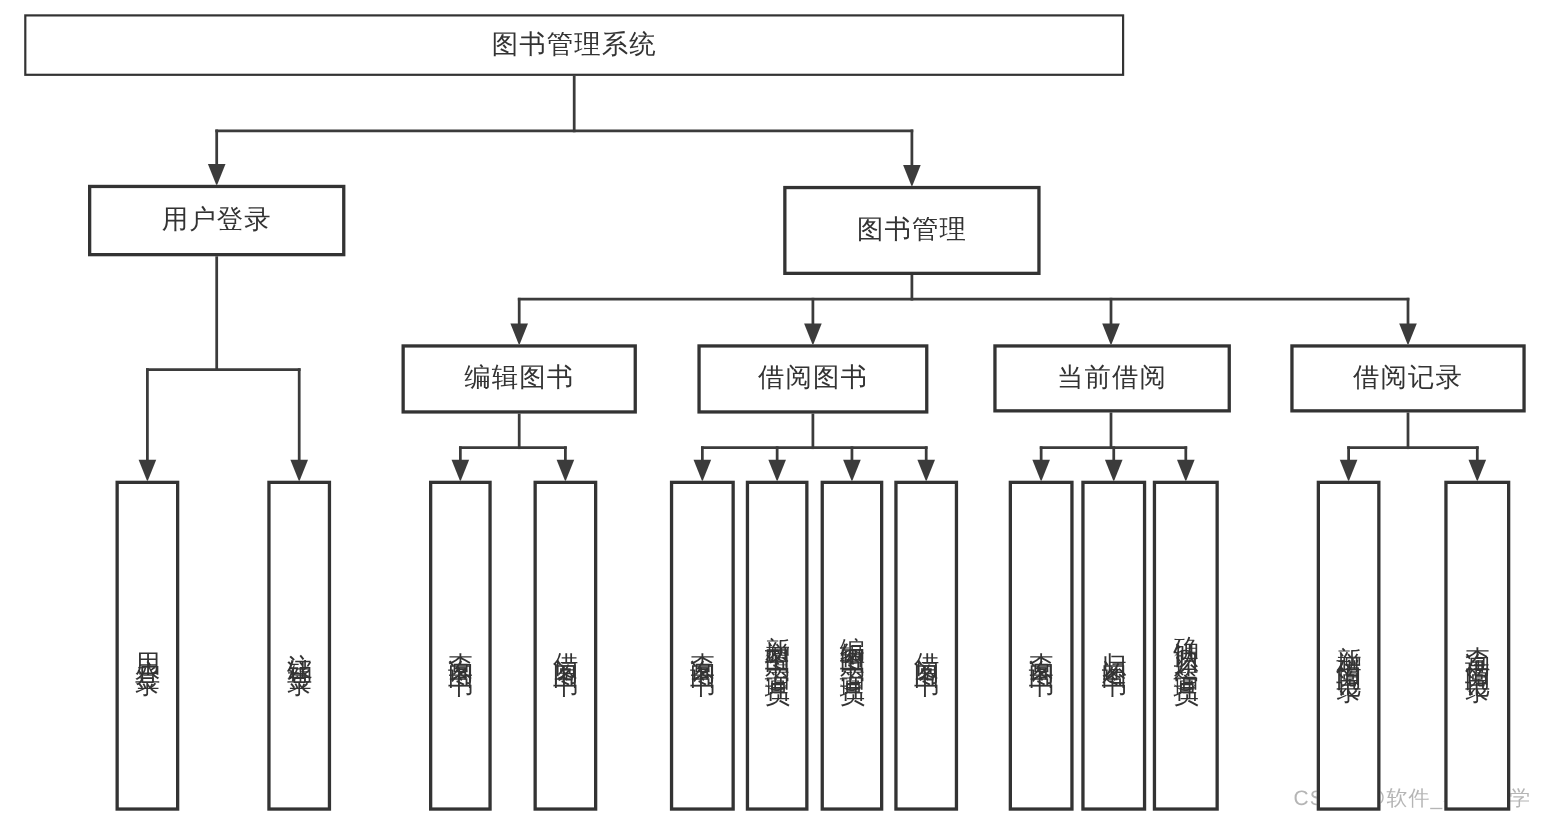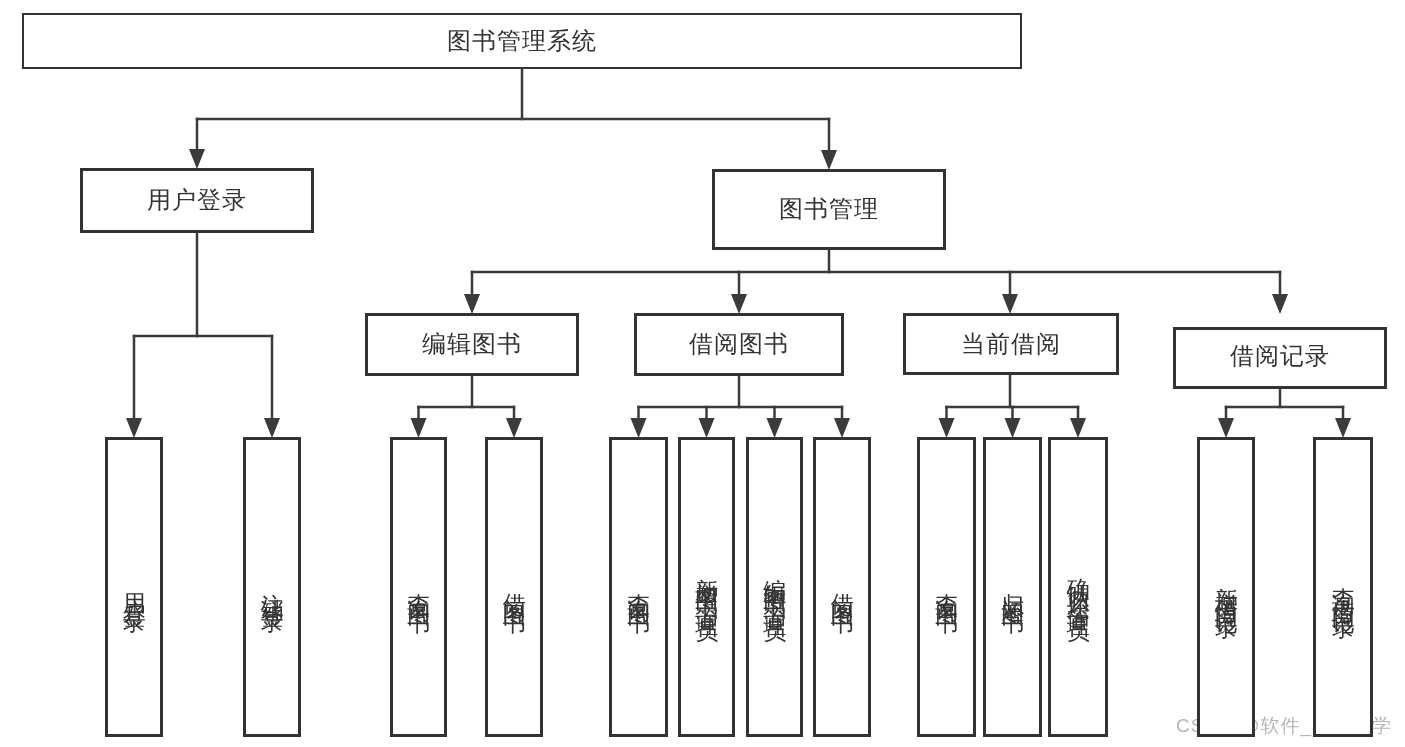--- a/index.html
+++ b/index.html
@@ -106,21 +106,21 @@
     </div>
     <div class="node horizontal level-3" style="left: 365px; top: 313px; width: 214px; height: 63px;">
       <span class="node-label">编辑图书</span>
     </div>
     <div class="node horizontal level-3" style="left: 634px; top: 313px; width: 210px; height: 63px;">
       <span class="node-label">借阅图书</span>
     </div>
     <div class="node horizontal level-3" style="left: 903px; top: 313px; width: 216px; height: 62px;">
       <span class="node-label">当前借阅</span>
     </div>
-    <div class="node horizontal level-3" style="left: 1173px; top: 327px; width: 214px; height: 62px; font-family: Liberation Mono, monospace;">
+    <div class="node horizontal level-3" style="left: 1173px; top: 313px; width: 214px; height: 62px;">
       <span class="node-label">借阅记录</span>
     </div>
     <div class="node vertical level-4" style="left: 105px; top: 437px; width: 58px; height: 300px;">
       <span class="node-label">用户登录</span>
     </div>
     <div class="node vertical level-4" style="left: 243px; top: 437px; width: 58px; height: 300px;">
       <span class="node-label">注销登录</span>
     </div>
     <div class="node vertical level-4" style="left: 390px; top: 437px; width: 57px; height: 300px;">
       <span class="node-label">查询图书</span>

